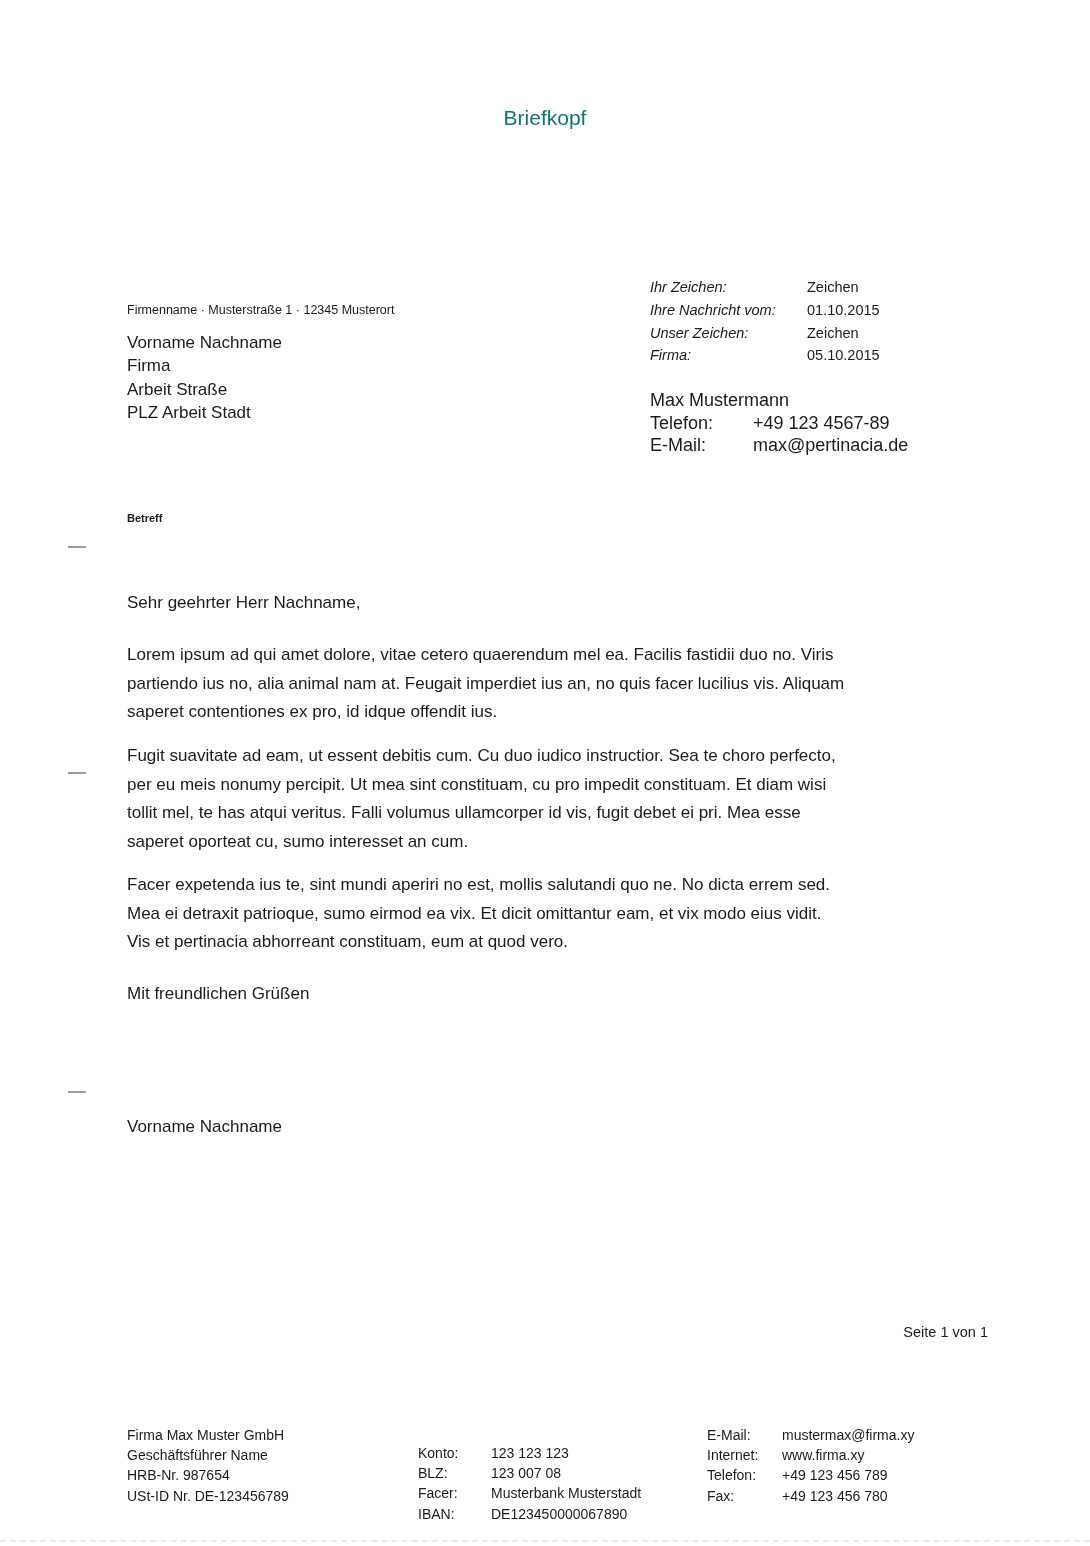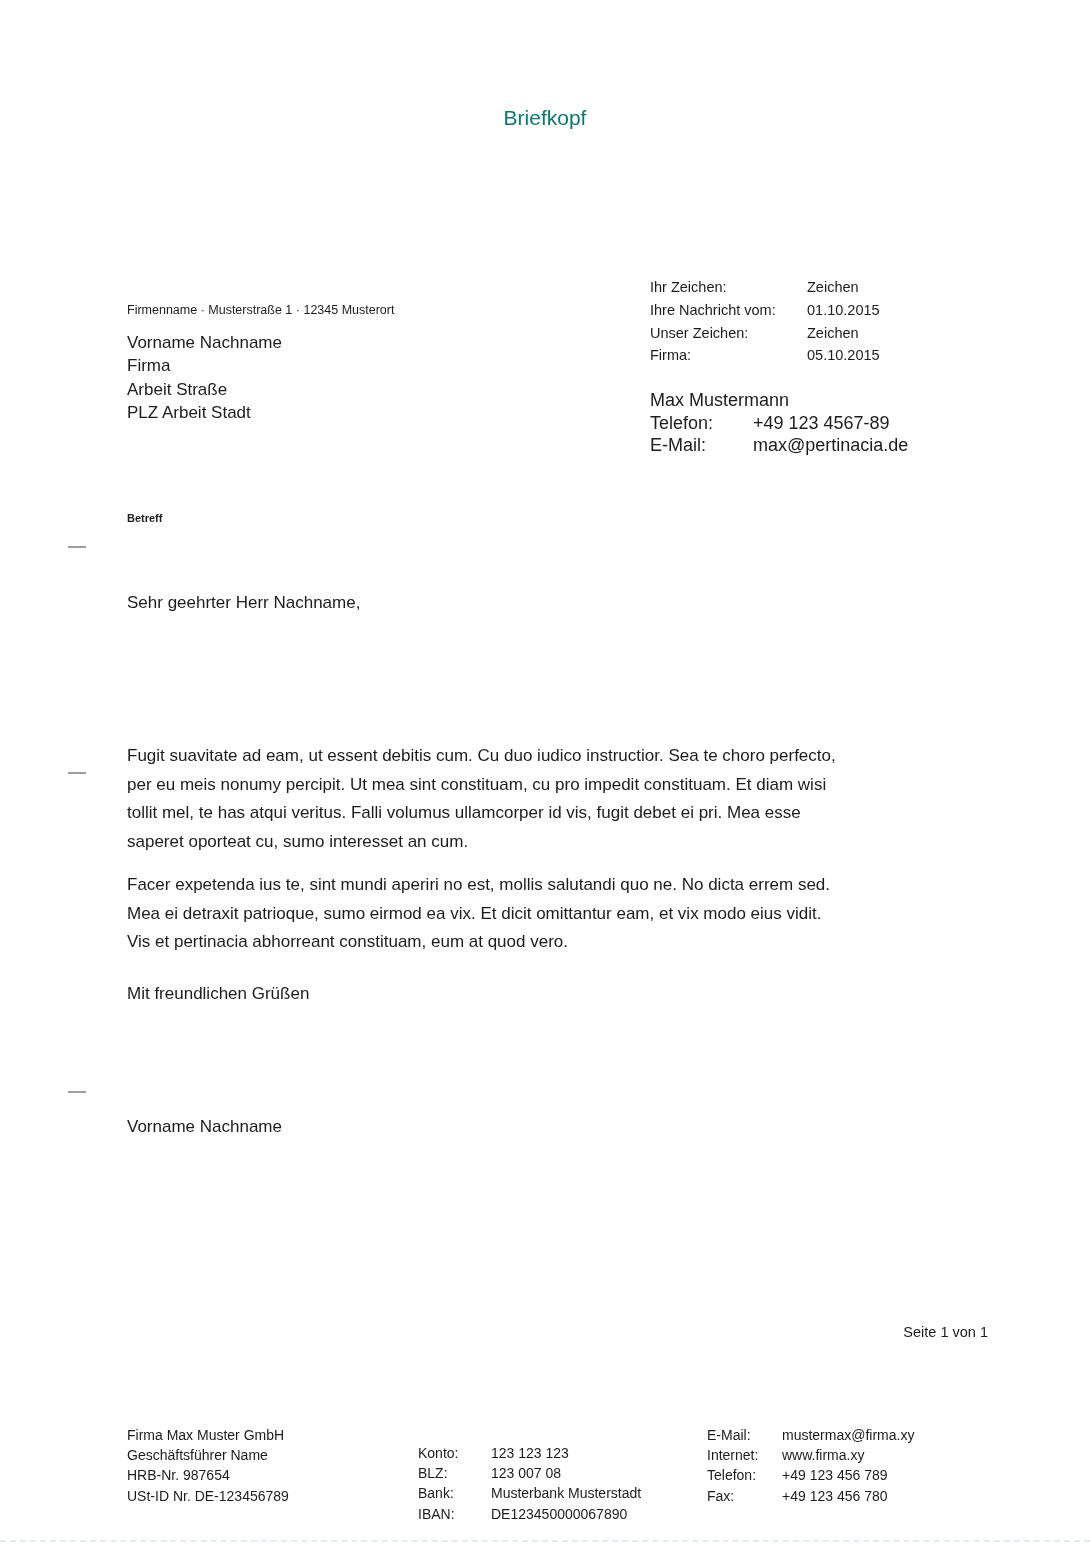--- a/index.html
+++ b/index.html
@@ -24,21 +24,21 @@
   }
 
   
   .address-field { position: absolute; left: 127px; top: 303px; }
   .sender-line { font-size: 12.5px; color: #1c1c1c; margin-bottom: 14px; white-space: nowrap; }
   .recipient-line { font-size: 17px; line-height: 23.4px; }
 
   
   .ref-block { position: absolute; left: 650px; top: 276px; font-size: 14.5px; }
   .ref-row { display: flex; line-height: 22.8px; }
-  .ref-label { width: 157px; flex: none; }
+  .ref-label { width: 157px; flex: none; font-style: italic; }
 
   .contact-block { position: absolute; left: 650px; top: 389px; font-size: 18px; }
   .contact-name { line-height: 22.6px; }
   .contact-row { display: flex; line-height: 22.6px; }
   .contact-label { width: 103px; flex: none; }
 
   
   .fold-mark { position: absolute; left: 68px; width: 18px; height: 2px; background: #9e9e9e; }
   .fold-1 { top: 546px; }
   .fold-2 { top: 772px; }
@@ -125,20 +125,23 @@
     </div>
   </div>
 
   <div class="fold-mark fold-1"></div>
   <div class="fold-mark fold-2"></div>
   <div class="fold-mark fold-3"></div>
 
   <div class="subject">Betreff</div>
   <div class="salutation">Sehr geehrter Herr Nachname,</div>
 
+  <div class="para para-1">Lorem ipsum ad qui amet dolore, vitae cetero quaerendum mel ea. Facilis fastidii duo no. Viris
+partiendo ius no, alia animal nam at. Feugait imperdiet ius an, no quis facer lucilius vis. Aliquam
+saperet contentiones ex pro, id idque offendit ius.</div>
   <div class="para para-2">Fugit suavitate ad eam, ut essent debitis cum. Cu duo iudico instructior. Sea te choro perfecto,
 per eu meis nonumy percipit. Ut mea sint constituam, cu pro impedit constituam. Et diam wisi
 tollit mel, te has atqui veritus. Falli volumus ullamcorper id vis, fugit debet ei pri. Mea esse
 saperet oporteat cu, sumo interesset an cum.</div>
   <div class="para para-3">Facer expetenda ius te, sint mundi aperiri no est, mollis salutandi quo ne. No dicta errem sed.
 Mea ei detraxit patrioque, sumo eirmod ea vix. Et dicit omittantur eam, et vix modo eius vidit.
 Vis et pertinacia abhorreant constituam, eum at quod vero.</div>
 
   <div class="closing">Mit freundlichen Grüßen</div>
   <div class="signature">Vorname Nachname</div>
@@ -155,21 +158,21 @@
     <div class="footer-col-bank">
       <div class="footer-row">
         <span class="footer-label-bank">Konto:</span>
         <span>123 123 123</span>
       </div>
       <div class="footer-row">
         <span class="footer-label-bank">BLZ:</span>
         <span>123 007 08</span>
       </div>
       <div class="footer-row">
-        <span class="footer-label-bank">Bank:</span>
+        <span class="footer-label-bank">Facer:</span>
         <span>Musterbank Musterstadt</span>
       </div>
       <div class="footer-row">
         <span class="footer-label-bank">IBAN:</span>
         <span>DE123450000067890</span>
       </div>
     </div>
     <div class="footer-col-contact">
       <div class="footer-row">
         <span class="footer-label-contact">E-Mail:</span>

